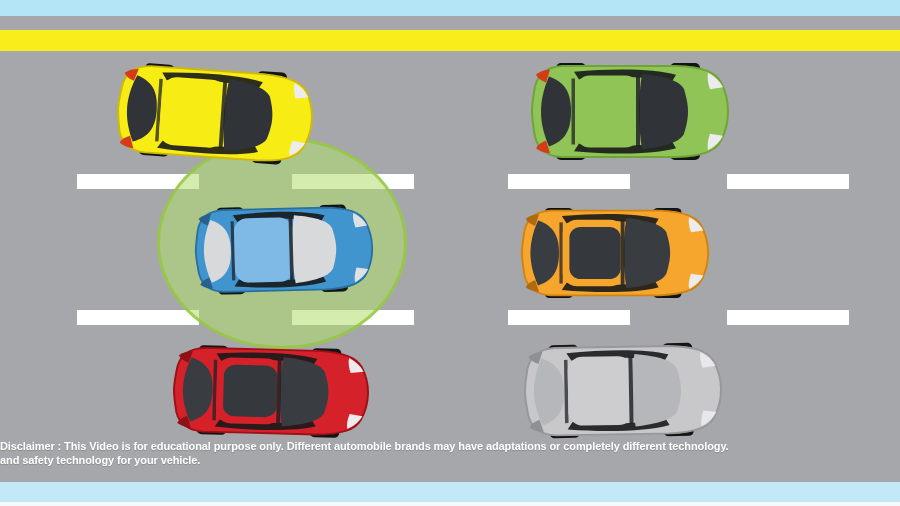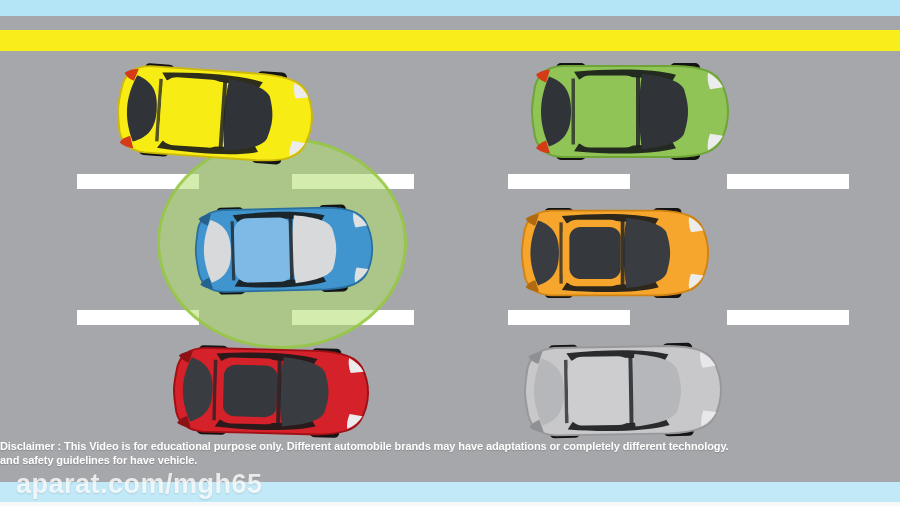--- a/index.html
+++ b/index.html
@@ -208,21 +208,20 @@
       <path fill="var(--tail)" d="M6,12 C11,8 16,7 20,7 L16,20 C11,18 8,16 6,12 Z"></path>
       <path fill="var(--tail)" d="M6,88 C11,92 16,93 20,93 L16,80 C11,82 8,84 6,88 Z"></path>
       <path fill="var(--head)" d="M178,10 C185,14 190,19 193,25 L180,27 C178,21 177,15 178,10 Z"></path>
       <path fill="var(--head)" d="M178,90 C185,86 190,81 193,75 L180,73 C178,79 177,85 178,90 Z"></path>
     </svg>
   </div>
     </div>
 
   <div class="disclaimer">
     <div>Disclaimer : This Video is for educational purpose only. Different automobile brands may have adaptations or completely different technology.</div>
-    <div>and safety guidelines for have vehicle.</div>
-  </div>
-
-  <div class="watermark">aparat.com/mgh65</div>
+    <div>and safety technology for your vehicle.</div>
+  </div>
+
 
   <div class="strip strip-top"></div>
   <div class="strip strip-bottom"></div>
   <div class="strip strip-edge"></div>
 </div>
 
 </body></html>

